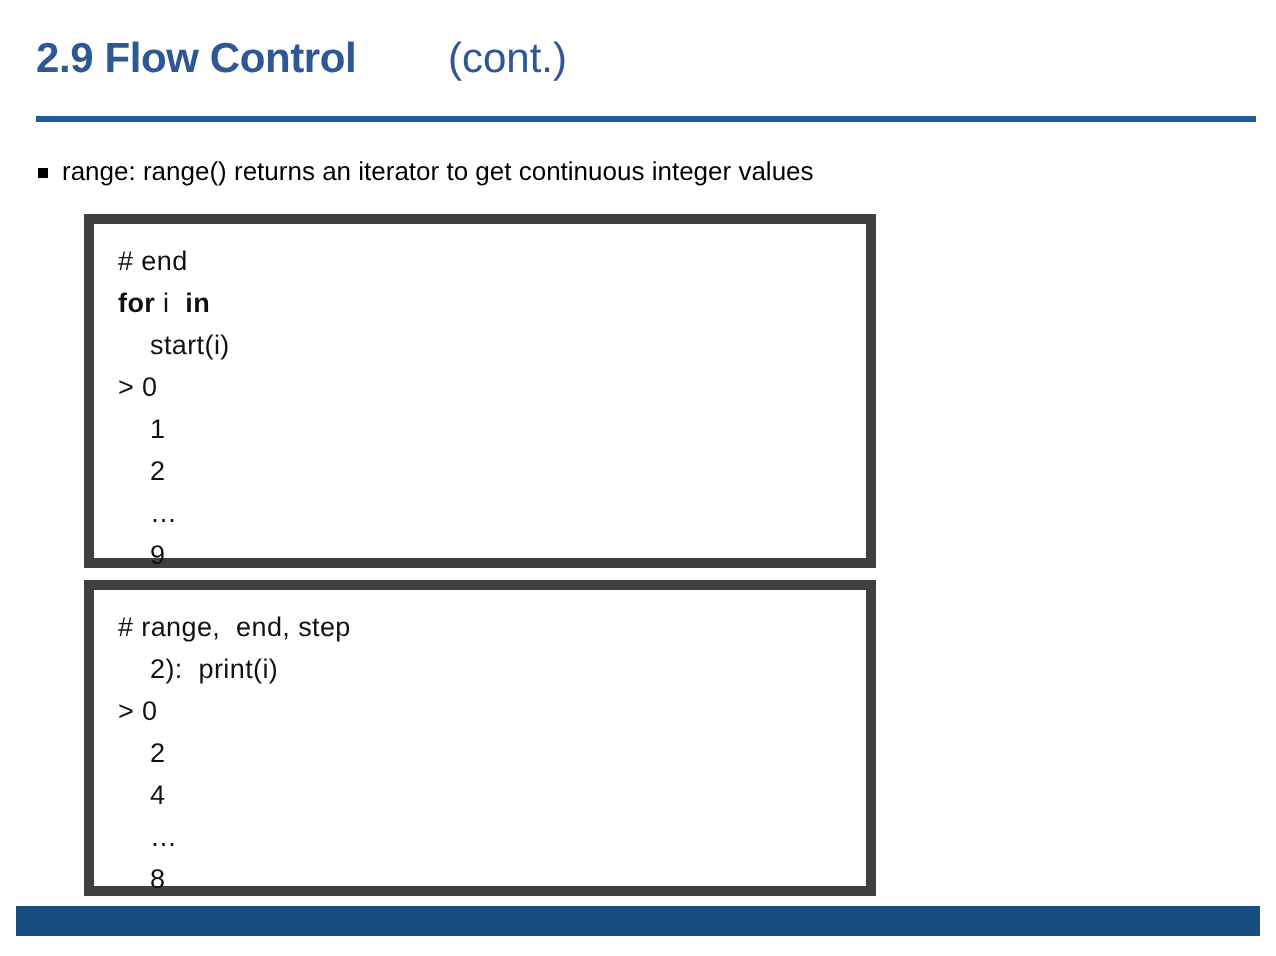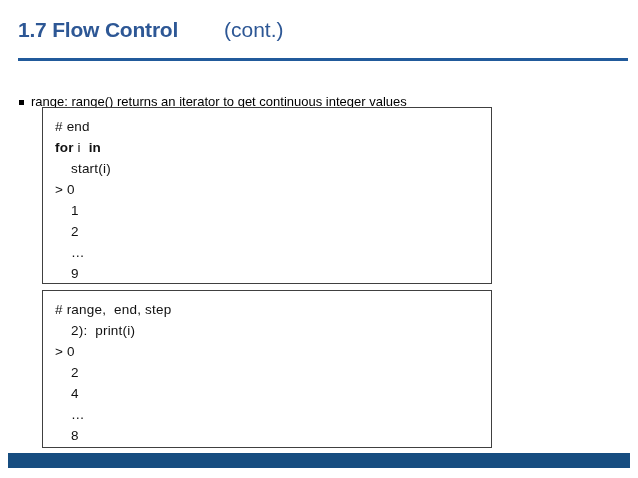--- a/index.html
+++ b/index.html
@@ -52,44 +52,43 @@
   }
 
   
   .bullet-row {
     position: absolute;
     left: 19px;
     top: 77px;
     display: flex;
     align-items: flex-start;
     white-space: nowrap;
-    margin-top: 16px;
   }
   .bullet-mark {
     width: 5px;
     height: 5px;
     background: #000000;
     margin-top: 7px;
     margin-right: 7px;
     flex: 0 0 auto;
   }
   .bullet-text {
     font-size: 13px;
     line-height: 17px;
     color: #000000;
   }
 
   
   .code-box {
     position: absolute;
     left: 42px;
-    width: 450px;
+    width: 396px;
     box-sizing: border-box;
     background: #ffffff;
-    border: 1px solid #404040;
+    border: 5px solid #404040;
     padding: 8px 0 6px 12px;
   }
   #code-box-1 { top: 107px; height: 177px; }
   #code-box-2 { top: 290px; height: 158px; }
 
   .code-line {
     font-size: 13.5px;
     line-height: 21px;
     color: #111111;
     white-space: pre;
@@ -107,21 +106,21 @@
     height: 15px;
     background: #174d80;
   }
 </style>
 </head>
 <body>
 
 <div class="slide">
 
   <div class="title">
-    <span class="strong">1.7 Flow Control</span><span class="light"> (cont.)</span>
+    <span class="strong">2.9 Flow Control</span><span class="light"> (cont.)</span>
   </div>
 
   <div class="title-rule"></div>
 
   <div class="bullet-row">
     <span class="bullet-mark"></span>
     <span class="bullet-text">range: range() returns an iterator to get continuous integer values</span>
   </div>
 
   <div class="code-box" id="code-box-1">

